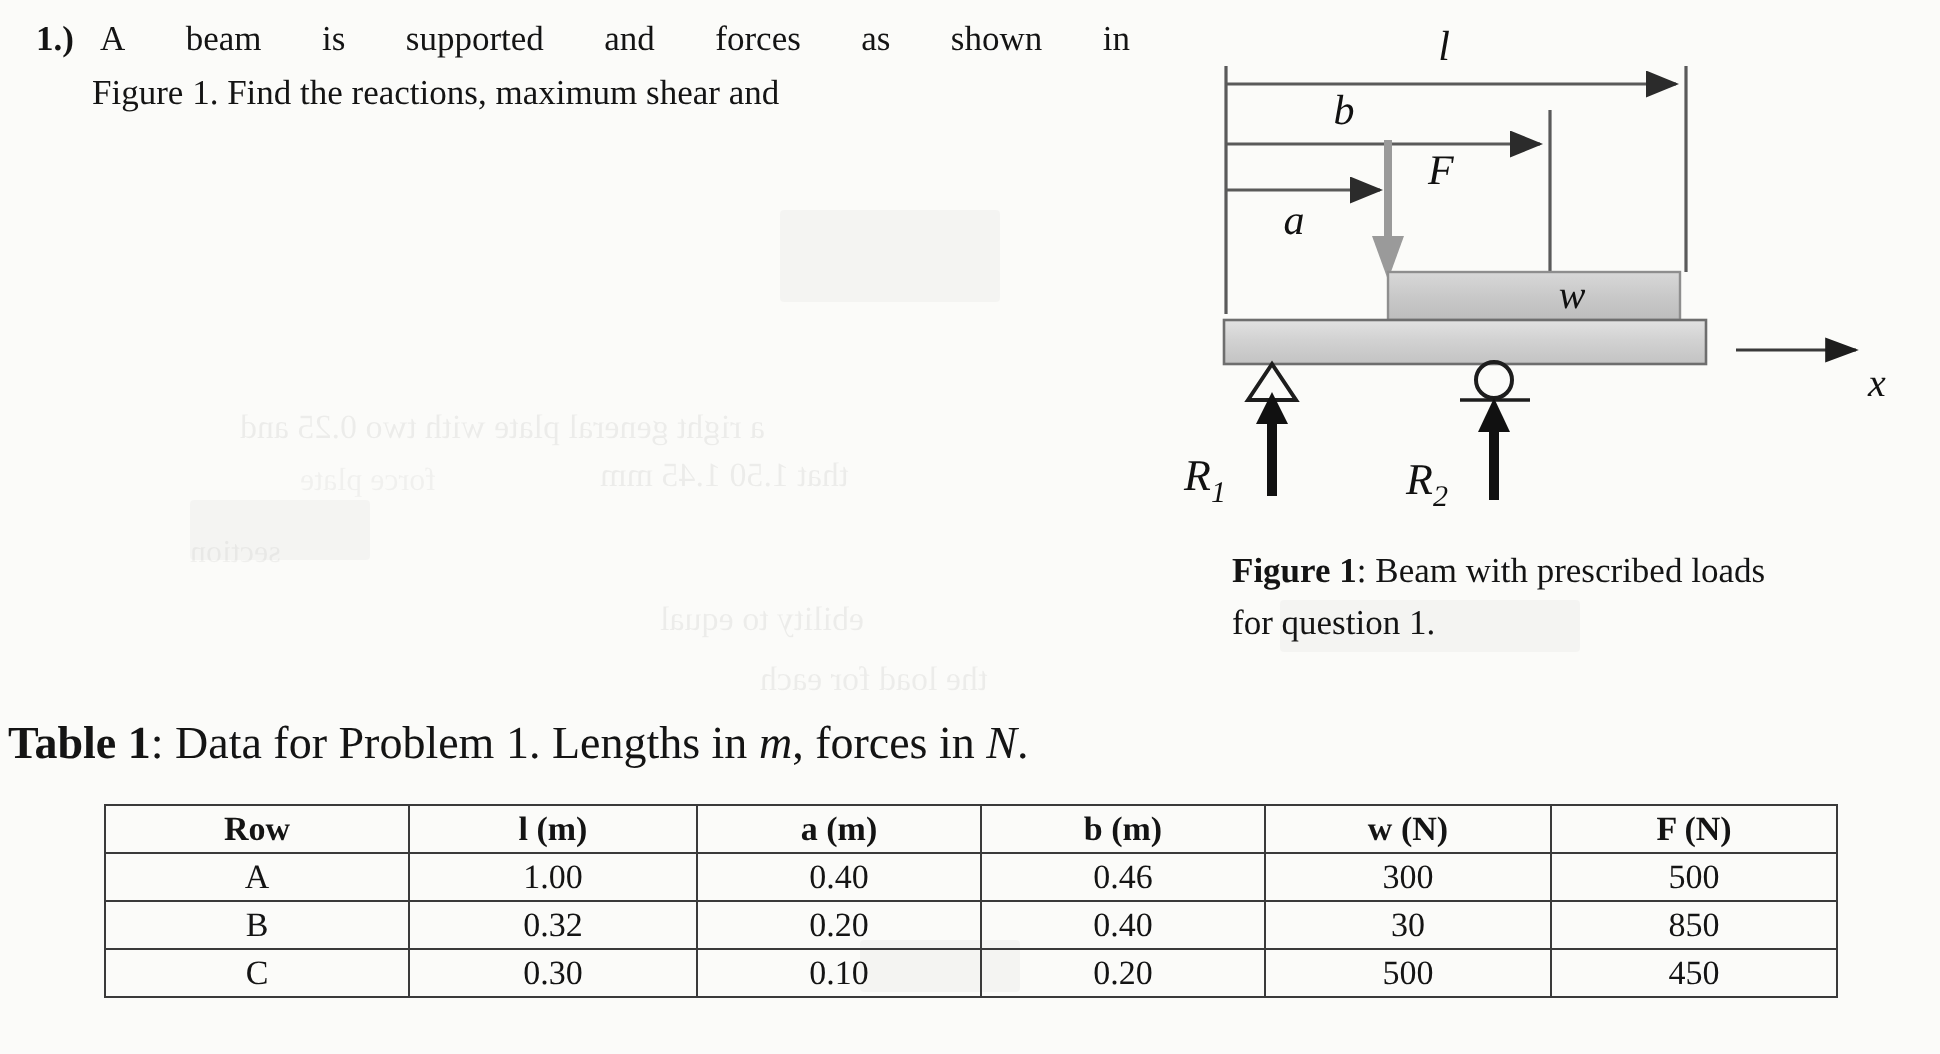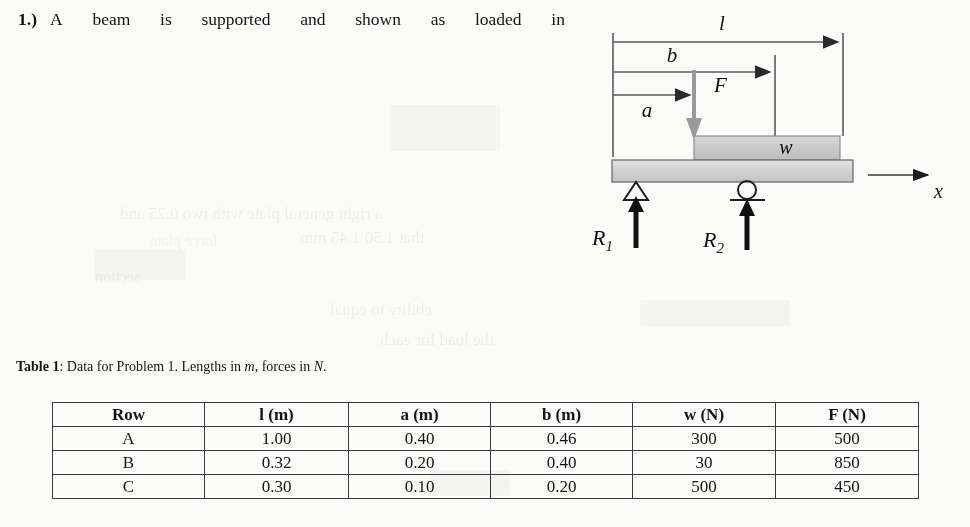--- a/index.html
+++ b/index.html
@@ -37,21 +37,21 @@
   .q-ind{padding-left:0px;}
 
   
   #figure{position:absolute;left:590px;top:0px;width:380px;height:270px;}
   #figure svg{display:block;}
   .fig-cap{position:absolute;left:616px;top:272px;width:350px;
            font-size:17.5px;line-height:26px;}
   .fig-cap b{font-weight:bold;}
 
   
-  #table-cap{position:absolute;left:16px;top:359px;font-size:14px;white-space:nowrap;}
+  #table-cap{position:absolute;left:4px;top:359px;font-size:23px;white-space:nowrap;}
   #table-cap b{font-weight:bold;}
   .it{font-style:italic;}
 
   
   #data-table{position:absolute;left:52px;top:402px;width:866px;border-collapse:collapse;
               table-layout:fixed;}
   #data-table th,#data-table td{
       border:1px solid #3a3a3a;
       text-align:center;
       font-size:17px;
@@ -86,25 +86,26 @@
   <div id="question">
     <div class="q-row">
       <div class="q-num">1.)</div>
       <div class="q-body">
         <div class="q-line just" id="q-l1">
           <span>A</span>
           <span>beam</span>
           <span>is</span>
           <span>supported</span>
           <span>and</span>
+          <span>forces</span>
+          <span>as</span>
           <span>shown</span>
-          <span>as</span>
-          <span>loaded</span>
           <span>in</span>
         </div>
+        <div class="q-line q-ind">Figure 1. Find the reactions, maximum shear and</div>
       </div>
     </div>
   </div>
 
   <div id="figure">
     <svg width="380" height="270" viewBox="0 0 380 270" xmlns="http://www.w3.org/2000/svg">
       <defs>
         <marker id="dimArrow" markerWidth="11" markerHeight="9" refX="10" refY="4.5" orient="auto">
           <path d="M0,0 L11,4.5 L0,9 Z" fill="#2b2b2b"></path>
         </marker>
@@ -174,20 +175,24 @@
         <text x="113" y="247" font-family="'Liberation Serif',serif" font-style="italic" font-size="22" fill="#111">R<tspan font-size="15" dy="6">2</tspan></text>
       </g>
 
       <g>
         <line x1="278" y1="175" x2="338" y2="175" stroke="#3a3a3a" stroke-width="1.4" marker-end="url(#xArrow)"></line>
         <text x="344" y="198" font-family="'Liberation Serif',serif" font-style="italic" font-size="20" fill="#111">x</text>
       </g>
     </svg>
   </div>
 
+  <div class="fig-cap">
+    <b>Figure 1</b><span>: </span><span>Beam with prescribed loads</span><br>
+    <span>for question 1.</span>
+  </div>
 
   <div id="table-cap">
     <b>Table 1</b><span>: </span><span>Data for Problem 1. Lengths in </span><span class="it">m</span><span>, forces in </span><span class="it">N</span><span>.</span>
   </div>
 
   <table id="data-table">
     <colgroup>
       <col class="c0">
         <col class="c1">
         <col class="c2">

